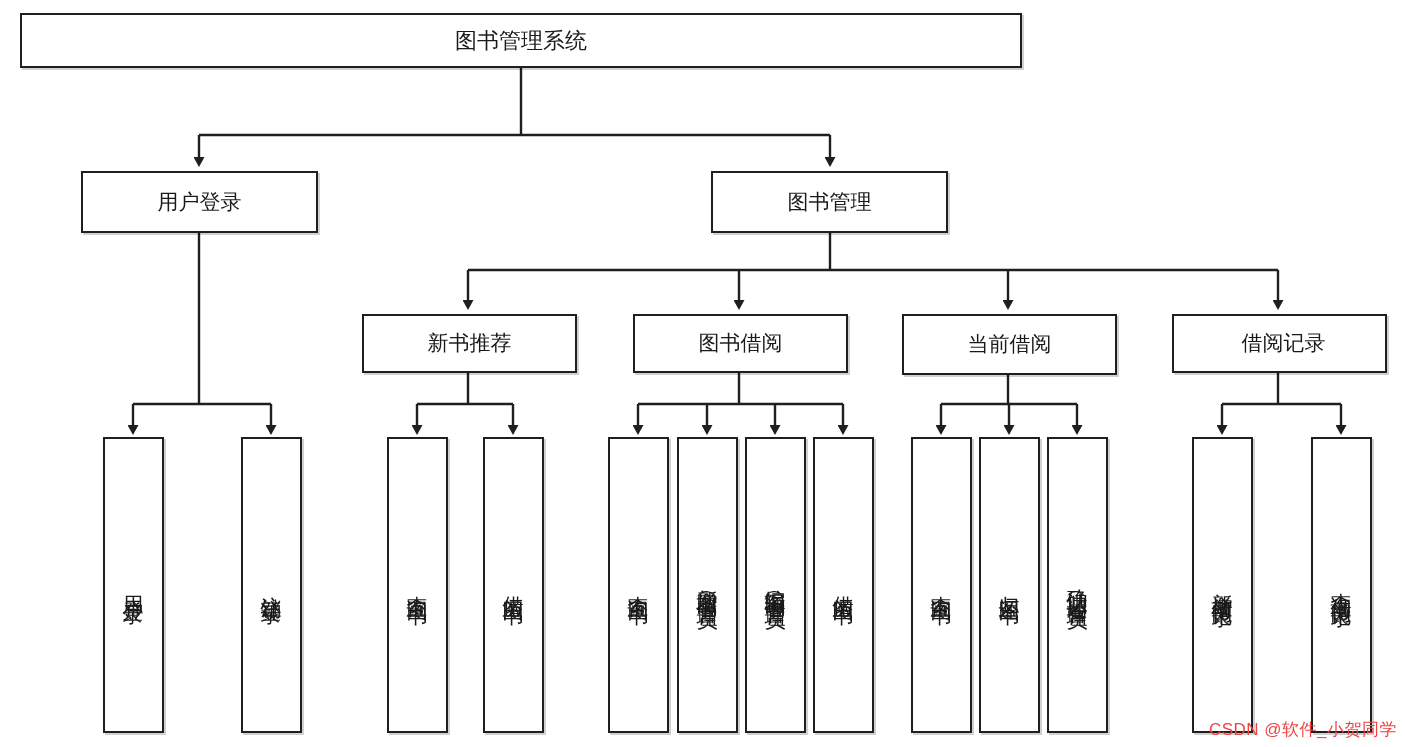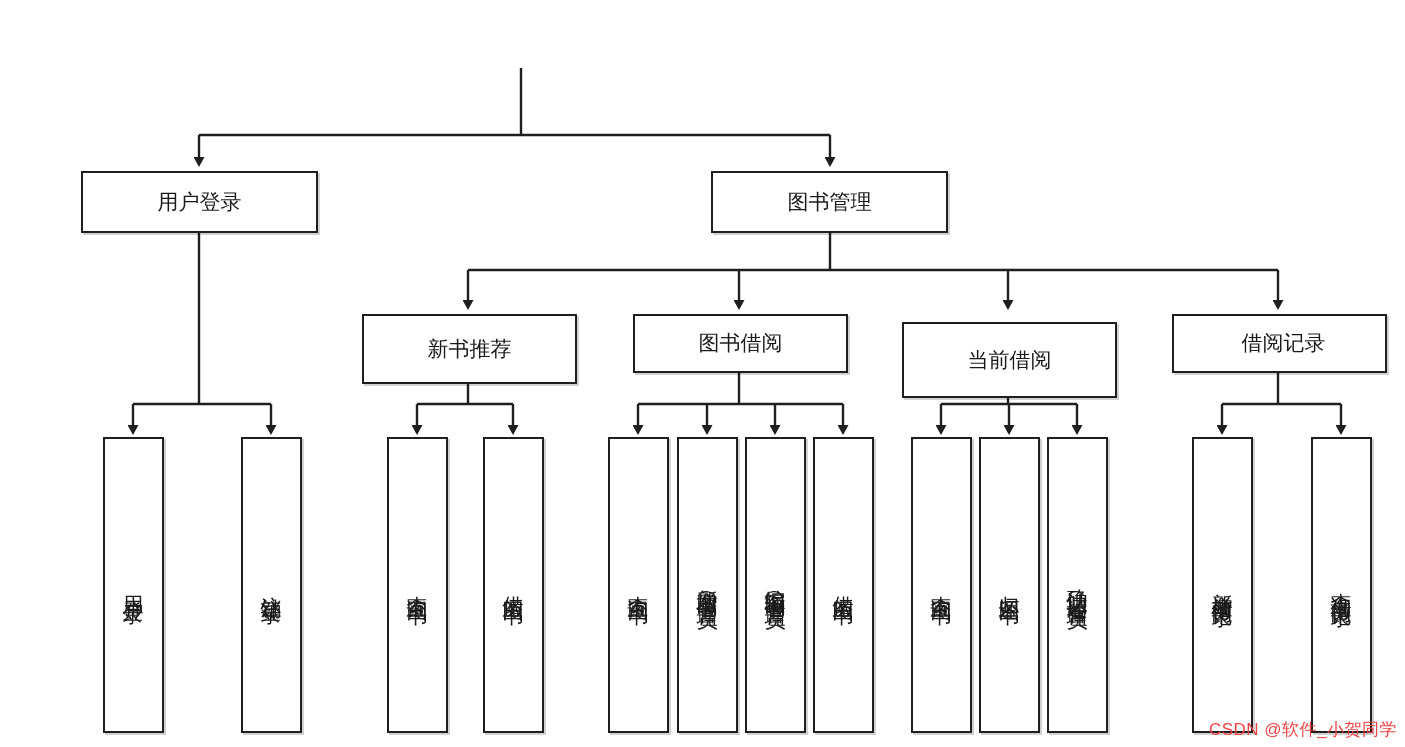--- a/index.html
+++ b/index.html
@@ -121,38 +121,41 @@
       <path d="M1009,404 L1009,426" marker-end="url(#arrow)"></path>
       <path d="M1077,404 L1077,426" marker-end="url(#arrow)"></path>
 
       <path d="M1278,373 L1278,404"></path>
       <path d="M1222,404 L1341,404"></path>
       <path d="M1222,404 L1222,426" marker-end="url(#arrow)"></path>
       <path d="M1341,404 L1341,426" marker-end="url(#arrow)"></path>
     </g>
   </svg>
 
+  <div class="node root horiz" style="left:20px; top:13px; width:1002px; height:55px;">
+    <span class="label">图书管理系统</span>
+  </div>
 
   <div class="node horiz" style="left:81px; top:171px; width:237px; height:62px;">
     <span class="label">用户登录</span>
   </div>
 
   <div class="node horiz" style="left:711px; top:171px; width:237px; height:62px;">
     <span class="label">图书管理</span>
   </div>
 
-  <div class="node horiz" style="left:362px; top:314px; width:215px; height:70px;">
+  <div class="node horiz" style="left:362px; top:314px; width:215px; height:59px;">
     <span class="label">新书推荐</span>
   </div>
 
   <div class="node horiz" style="left:633px; top:314px; width:215px; height:59px;">
     <span class="label">图书借阅</span>
   </div>
 
-  <div class="node horiz" style="left:902px; top:322px; width:215px; height:76px;">
+  <div class="node horiz" style="left:902px; top:314px; width:215px; height:61px;">
     <span class="label">当前借阅</span>
   </div>
 
   <div class="node horiz" style="left:1172px; top:314px; width:215px; height:59px;padding-left:8px;">
     <span class="label">借阅记录</span>
   </div>
 
   <div class="node vert" style="left:103px; top:437px; width:61px; height:296px;">
     <span class="label">用户登录</span>
   </div>

